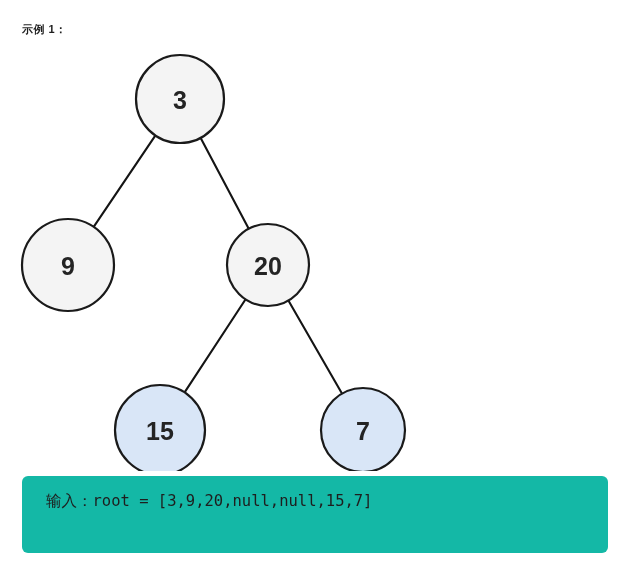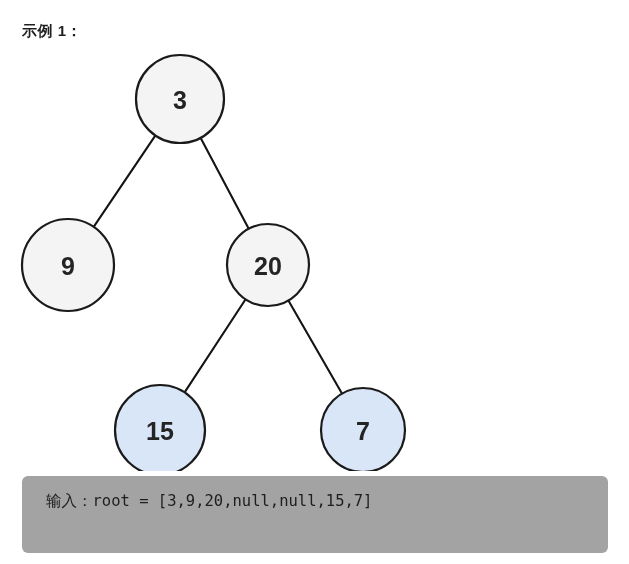--- a/index.html
+++ b/index.html
@@ -13,21 +13,21 @@
     position: relative;
     overflow: hidden;
     font-family: "Liberation Sans", sans-serif;
     color: #1a1a1a;
   }
 
   #example-title {
     position: absolute;
     left: 22px;
     top: 22px;
-    font-size: 15px;
+    font-size: 11px;
     font-weight: bold;
     letter-spacing: 0.5px;
     color: #1f1f1f;
     white-space: nowrap;
   }
 
   #tree-figure {
     position: absolute;
     left: 0;
     top: 46px;
@@ -61,21 +61,21 @@
     dominant-baseline: central;
   }
 
   #code-block {
     position: absolute;
     left: 22px;
     top: 476px;
     width: 586px;
     height: 77px;
     box-sizing: border-box;
-    background: #a3a3a3;
+    background: #14b8a6;
     border-radius: 6px;
     padding: 12px 20px 12px 24px;
   }
   .code-line {
     font-family: "DejaVu Sans Mono", monospace;
     font-size: 15.5px;
     line-height: 27px;
     color: #1e1e1e;
     white-space: pre;
   }

